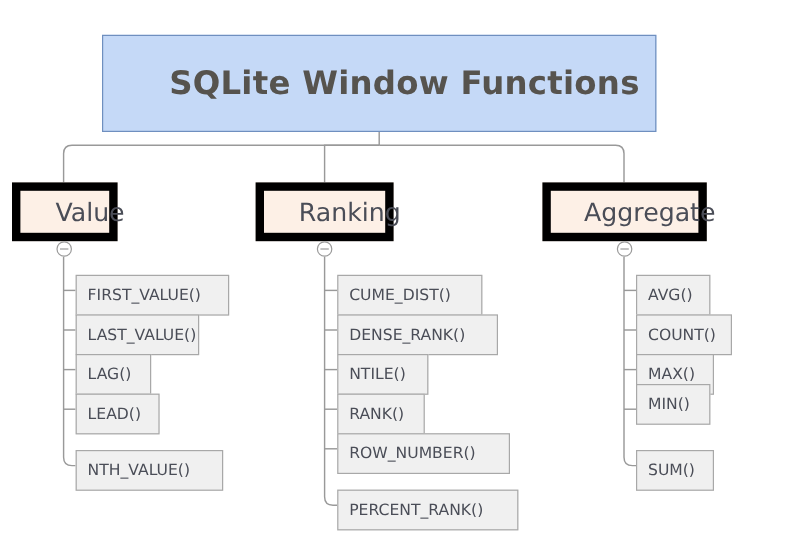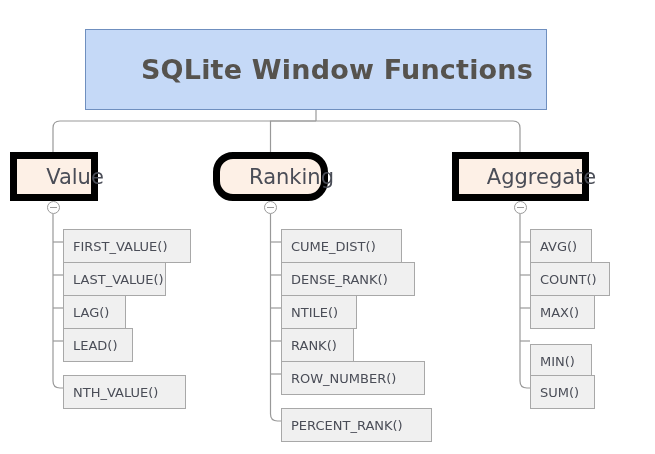--- a/index.html
+++ b/index.html
@@ -52,21 +52,21 @@
   }
   .node-branch {
     height: 49px;
     background: #fdf0e6;
     border: 7px solid #000000;
     justify-content: center;
     color: #4a4d57;
     font-size: 21px;
   }
   #branch-value   { left: 10px;  top: 152px; width: 88px; }
-  #branch-ranking { left: 213px; top: 152px; width: 115px; border-radius: 20px; }
+  #branch-ranking { left: 213px; top: 152px; width: 115px; }
   #branch-aggregate { left: 452px; top: 152px; width: 137px; }
 
   .node-leaf {
     height: 26px;
     background: #f0f0f0;
     border: 1px solid #a8a8a8;
     justify-content: flex-start;
     padding: 16px 9px;
     color: #4a4d57;
     font-size: 13px;
@@ -179,20 +179,20 @@
 
   <div class="node node-leaf" style="left:530px; top:229px; width:62px;">
     <span>AVG()</span>
   </div>
   <div class="node node-leaf" style="left:530px; top:262px; width:80px;">
     <span>COUNT()</span>
   </div>
   <div class="node node-leaf" style="left:530px; top:295px; width:65px;">
     <span>MAX()</span>
   </div>
-  <div class="node node-leaf" style="left:530px; top:344px; width:62px;align-items:center;">
+  <div class="node node-leaf" style="left:530px; top:320px; width:62px;align-items:center;">
     <span>MIN()</span>
   </div>
   <div class="node node-leaf" style="left:530px; top:375px; width:65px;">
     <span>SUM()</span>
   </div>
 
 </div>
 
 </body></html>

